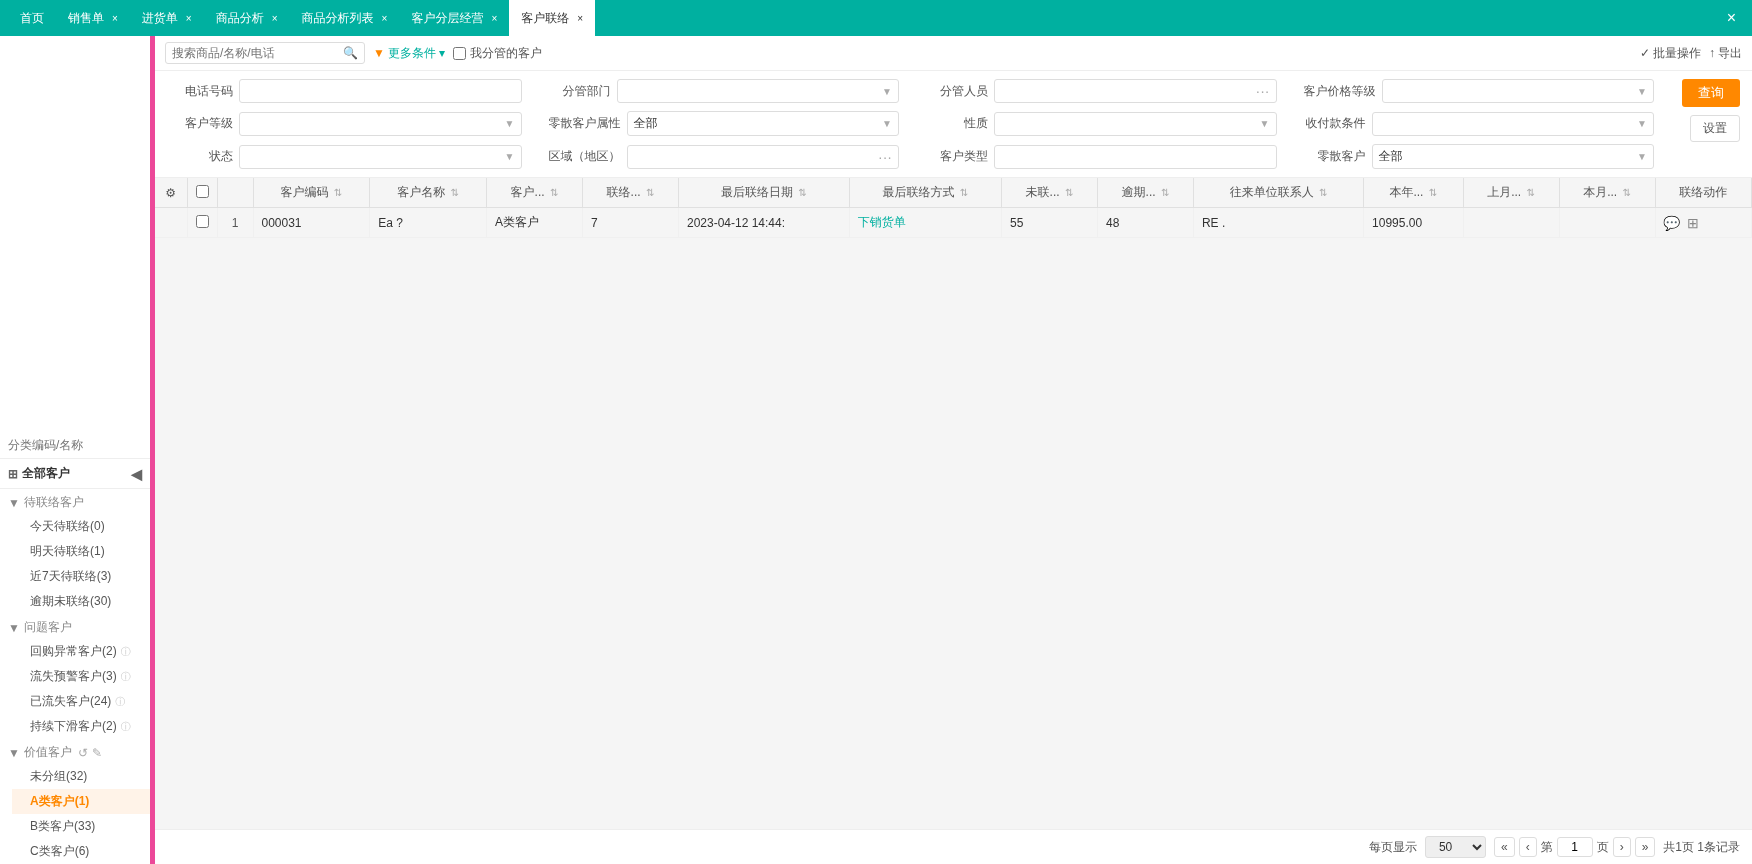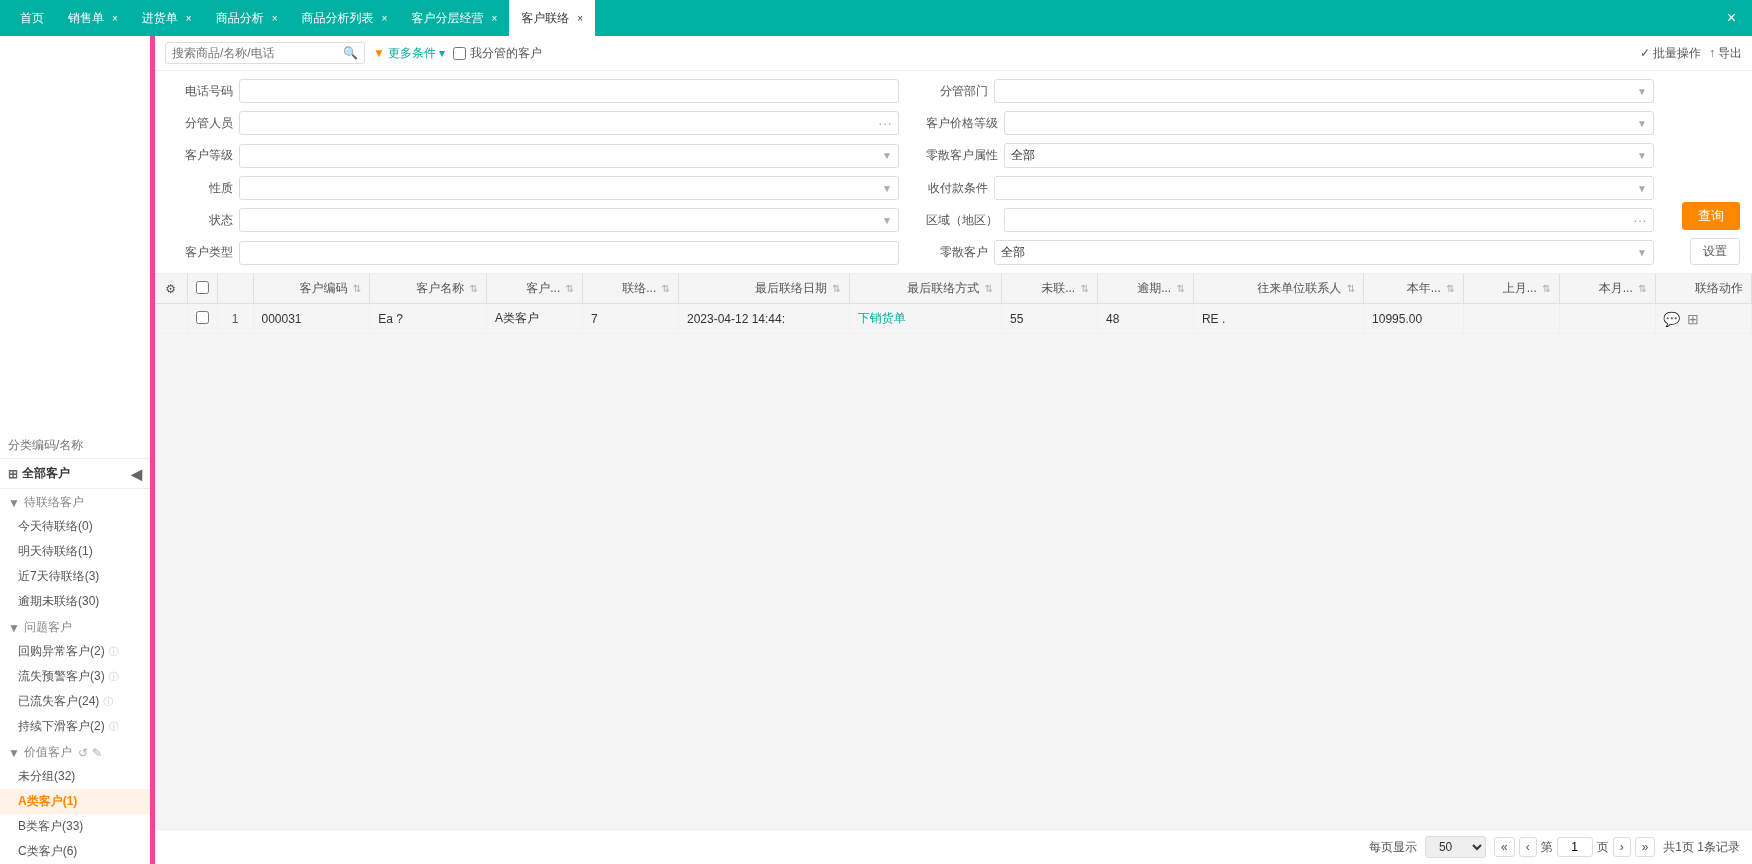--- a/index.html
+++ b/index.html
@@ -42,21 +42,21 @@
       border-bottom: 1px solid #eee;
     }
     .sidebar-section-header .grid-icon { color: #666; }
     .sidebar-collapse-btn { margin-left: auto; cursor: pointer; color: #666; font-size: 14px; }
     .sidebar-group-label {
       display: flex; align-items: center; padding: 5px 8px 3px 8px;
       color: #888; font-size: 12px; gap: 4px; cursor: pointer;
     }
     .sidebar-item {
       padding: 4px 8px 4px 18px; cursor: pointer; color: #555; font-size: 12px;
-      display: flex; align-items: center; gap: 4px;
+      display: flex; align-items: center; gap: 4px; margin-left: 12px;
     }
     .sidebar-item.active { background: #fff3e8; color: #f80; font-weight: bold; }
     .sidebar-item .info-icon { color: #ccc; font-size: 10px; }
 
     
     .content-area {
       flex: 1; display: flex; flex-direction: column; overflow: hidden;
       background: #f5f5f5;
     }
 
@@ -83,29 +83,29 @@
     
     .btn-query {
       background: #f80; color: #fff; border: none; border-radius: 3px;
       padding: 5px 16px; cursor: pointer; font-size: 13px; white-space: nowrap;
     }
     .btn-setting {
       background: #fff; color: #555; border: 1px solid #ddd; border-radius: 3px;
       padding: 4px 12px; cursor: pointer; font-size: 12px; display: block; margin-top: 4px;
     }
     .query-btn-area {
-      display: flex; flex-direction: column; align-items: flex-end; justify-content: flex-end; gap: 4px;
+      display: flex; flex-direction: column; align-items: flex-end; justify-content: flex-start; gap: 4px;
     }
     table {
       width: 100%; border-collapse: collapse; font-size: 12px;
     }
     thead tr { background: #f5f5f5; }
     th {
       padding: 6px 8px; border-bottom: 1px solid #e0e0e0; border-right: 1px solid #e0e0e0;
-      color: #555; font-weight: normal; white-space: nowrap; text-align: right;
+      color: #555; font-weight: normal; white-space: nowrap; text-align: center;
       position: relative;
     }
     th .sort-icon { color: #aaa; margin-left: 2px; font-size: 10px; }
     td {
       padding: 6px 8px; border-bottom: 1px solid #f0f0f0; border-right: 1px solid #f0f0f0;
       color: #333; white-space: nowrap;
     }
     .link-text { color: #00b0a0; cursor: pointer; }
 
     
@@ -131,21 +131,21 @@
 
     .checkbox-cell { width: 28px; text-align: center; }
     .row-num { color: #555; text-align: center; }
 
     .adv-filter-wrapper {
       background: #fff; border-bottom: 1px solid #eee; flex-shrink: 0;
     }
     .adv-filter-inner {
       padding: 8px 16px;
       display: grid;
-      grid-template-columns: 1fr 1fr;
+      grid-template-columns: 1fr 1fr 1fr 1fr;
       gap: 8px 27px;
     }
     .adv-filter-row {
       display: flex; align-items: center;
     }
     .adv-filter-row .lbl {
       min-width: 68px; text-align: right; color: #555; padding-right: 6px; white-space: nowrap;
     }
     .adv-select {
       flex: 1; border: 1px solid #ddd; border-radius: 3px; padding: 3px 6px;

